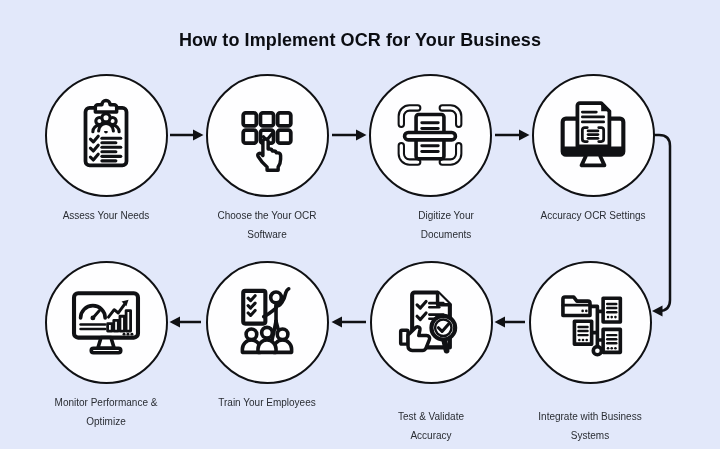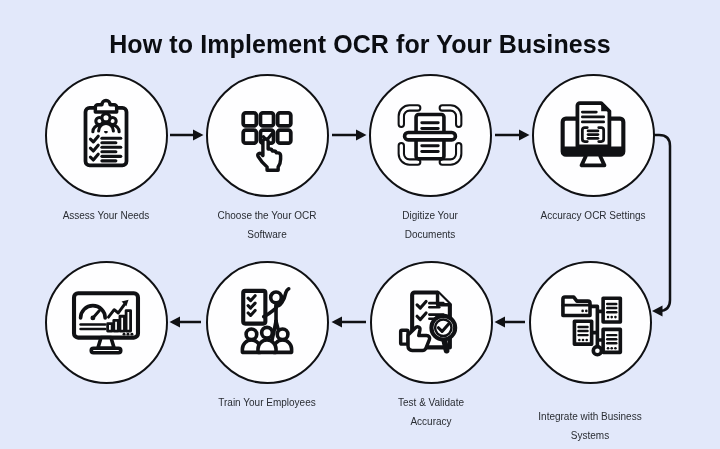--- a/index.html
+++ b/index.html
@@ -2,42 +2,42 @@
 <html><head>
 <meta charset="utf-8">
 <style>
   html,body{margin:0;padding:0;}
   .canvas{
     position:relative;width:720px;height:449px;background:#e2e8fa;
     font-family:"Liberation Sans", sans-serif;overflow:hidden;
   }
   .title{
     position:absolute;top:30px;left:0;width:720px;text-align:center;
-    font-size:25px;font-weight:700;color:#0b0d12;letter-spacing:.1px;
+    font-size:18px;font-weight:700;color:#0b0d12;letter-spacing:.1px;
   }
   .circle{
     position:absolute;width:123px;height:123px;box-sizing:border-box;
     border:2.3px solid #101114;border-radius:50%;background:#fefeff;
     display:flex;align-items:center;justify-content:center;
   }
   .label{
     position:absolute;width:176px;text-align:center;font-size:10px;
     line-height:18.5px;color:#2a2d33;white-space:pre-line;
   }
   
   .c1{left:44.5px;top:73.5px}.c2{left:205.5px;top:73.5px}
   .c3{left:368.5px;top:73.5px}.c4{left:531.5px;top:73.5px}
   
   .c8{left:44.5px;top:260.5px}.c7{left:205.5px;top:260.5px}
   .c6{left:369.5px;top:260.5px}.c5{left:528.5px;top:260.5px}
   
   .l1{left:18px;top:207px}.l2{left:179px;top:207px}
-  .l3{left:342px;top:207px}.l4{left:505px;top:207px}
+  .l3{left:358px;top:207px}.l4{left:505px;top:207px}
   .l8{left:18px;top:394px}.l7{left:179px;top:394px}
-  .l6{left:343px;top:394px}.l5{left:502px;top:408px}
+  .l6{left:343px;top:408px}.l5{left:502px;top:408px}
   .arrows{position:absolute;left:0;top:0;pointer-events:none;}
   .logo{
     position:absolute;top:415px;right:18px;font-size:17px;font-weight:700;
     font-style:italic;color:#4a7de9;letter-spacing:.3px;
   }
   .ic{display:block}
 </style>
 </head>
 <body>
 
@@ -261,15 +261,17 @@
       </g>
       <g fill="#101114" stroke="none">
         <circle cx="72" cy="64.8" r="1.8"></circle>
           <circle cx="76.8" cy="64.8" r="1.8"></circle>
           <circle cx="81.6" cy="64.8" r="1.8"></circle>
       </g>
       <path d="M44,69 l-4,13 h20 l-4,-13 z" fill="#fff"></path>
       <rect x="32" y="82" width="36" height="5.5" rx="2.75" fill="#fff"></rect>
     </svg>
   </div>
+  <div class="label l8">Monitor Performance &amp;
+Optimize</div>
 
 
 </div>
 
 </body></html>

